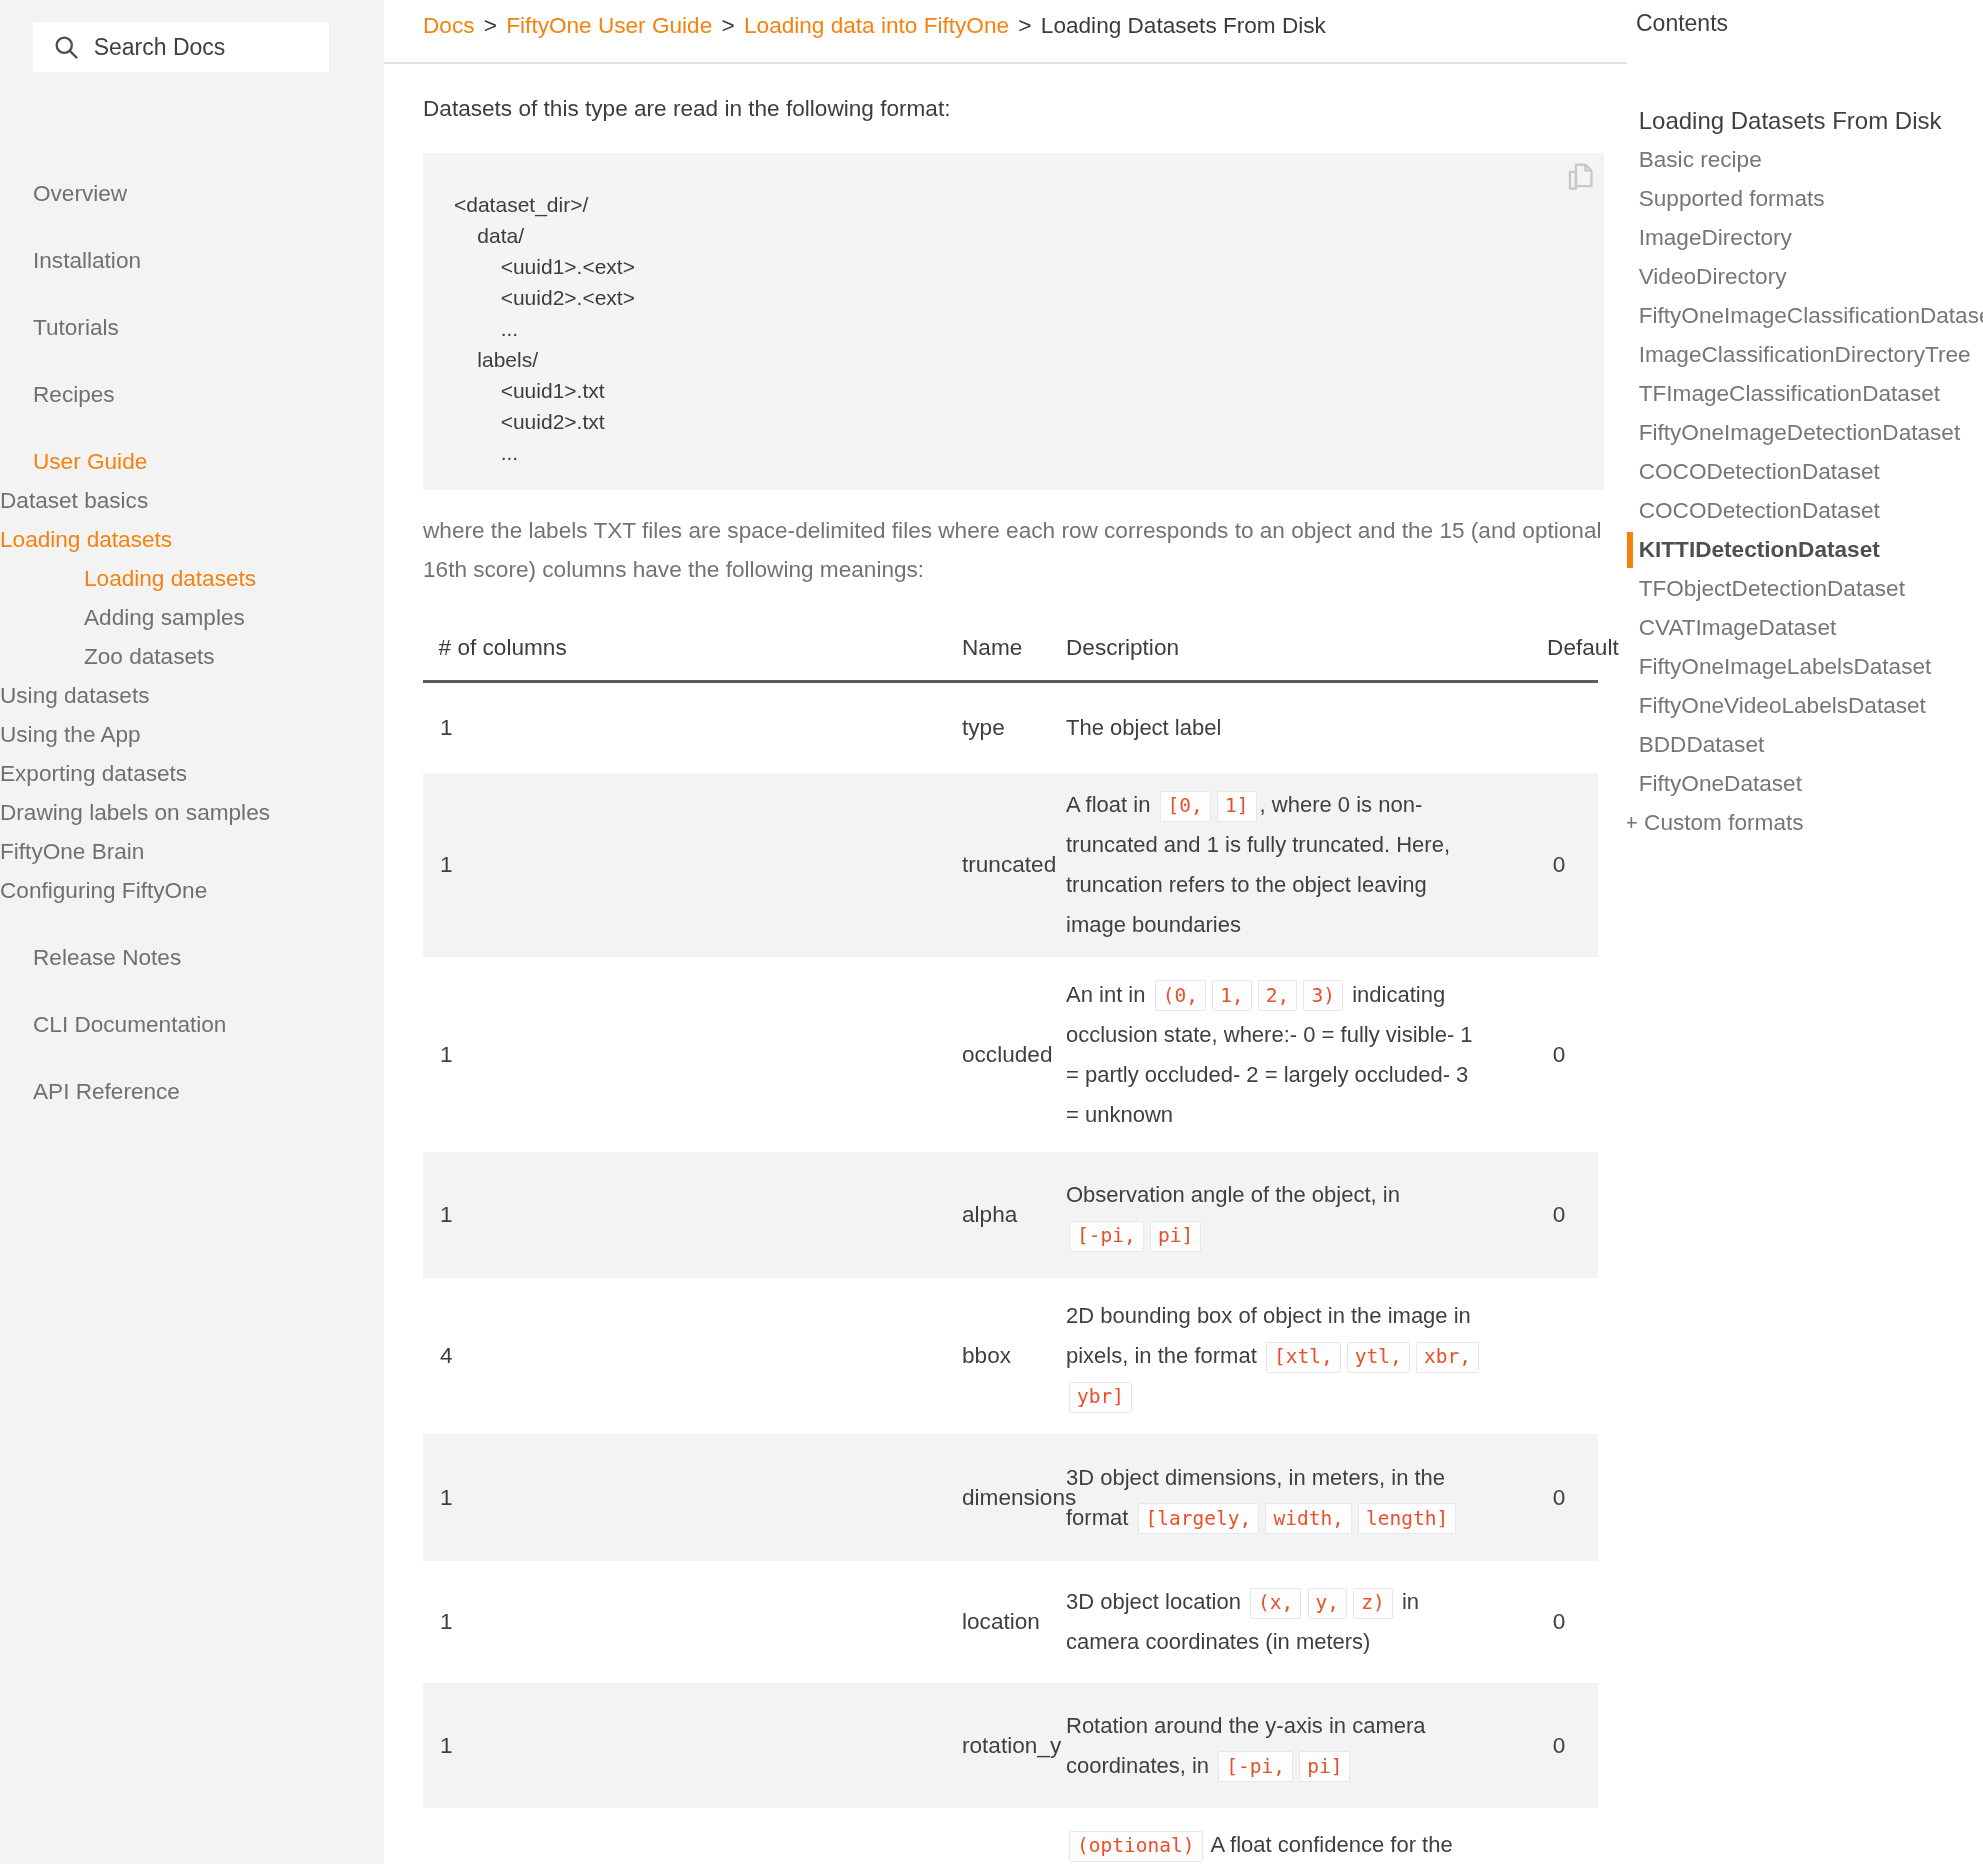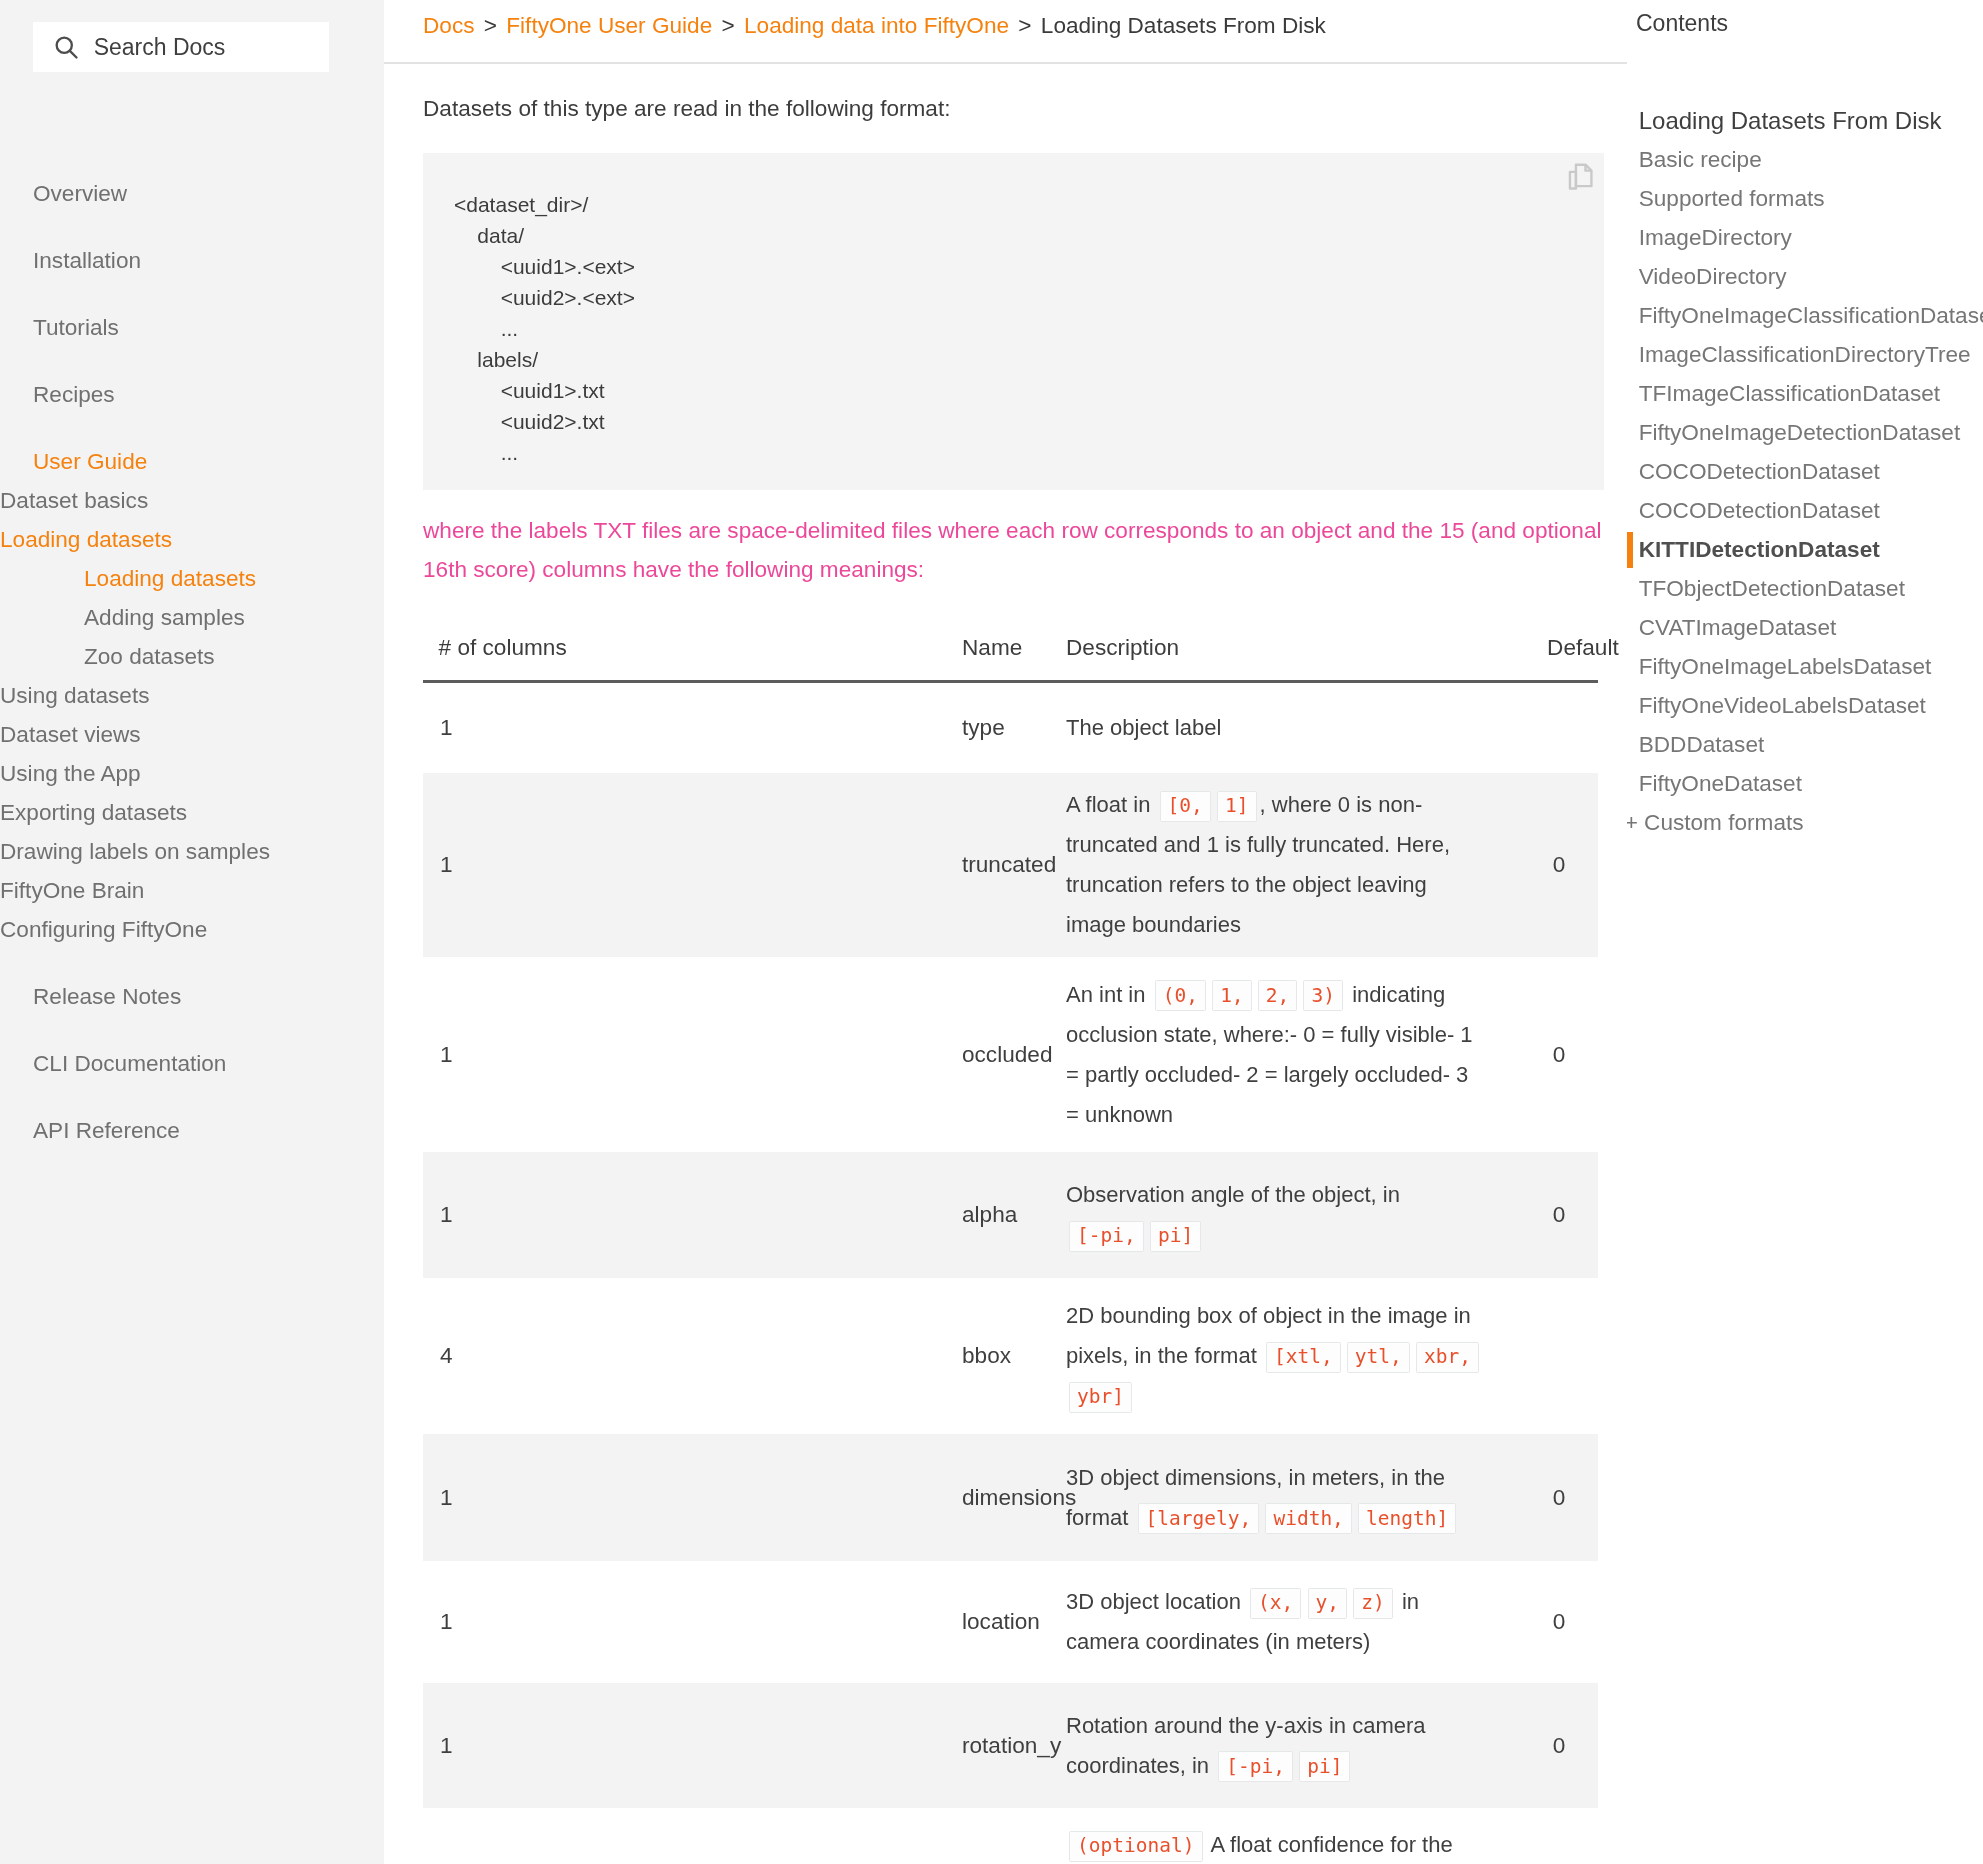--- a/index.html
+++ b/index.html
@@ -69,21 +69,21 @@
     font-size: 21px; line-height: 31px; color: #3c3c3c;
   }
   .copy-btn {
     position: absolute; top: 7.8px; right: 6.2px;
     width: 37px; height: 40px;
     background: none; border: none; cursor: pointer;
   }
   .para2 {
     position: absolute; left: 423px; top: 511px;
     width: 1186px;
-    font-size: 22.6px; line-height: 39px; color: #ec4899;
+    font-size: 22.6px; line-height: 39px; color: #737373;
   }
   
   .ktable { position: absolute; left: 423px; top: 615px; width: 1175px; }
   .thead, .trow {
     display: grid;
     grid-template-columns: 539px 104px 430px 104px;
     align-items: center;
   }
   .thead {
     height: 68px;
@@ -153,21 +153,20 @@
       <div class="side-item lvl1">Installation</div>
       <div class="side-item lvl1">Tutorials</div>
       <div class="side-item lvl1">Recipes</div>
       <div class="side-item lvl1 active">User Guide</div>
       <div class="side-item lvl2">Dataset basics</div>
       <div class="side-item lvl2 active">Loading datasets</div>
       <div class="side-item lvl3 active">Loading datasets</div>
       <div class="side-item lvl3">Adding samples</div>
       <div class="side-item lvl3">Zoo datasets</div>
       <div class="side-item lvl2">Using datasets</div>
-      <div class="side-item lvl2">Dataset views</div>
       <div class="side-item lvl2">Using the App</div>
       <div class="side-item lvl2">Exporting datasets</div>
       <div class="side-item lvl2">Drawing labels on samples</div>
       <div class="side-item lvl2">FiftyOne Brain</div>
       <div class="side-item lvl2">Configuring FiftyOne</div>
       <div class="side-item lvl1">Release Notes</div>
       <div class="side-item lvl1">CLI Documentation</div>
       <div class="side-item lvl1">API Reference</div>
     </nav>
 </aside>

